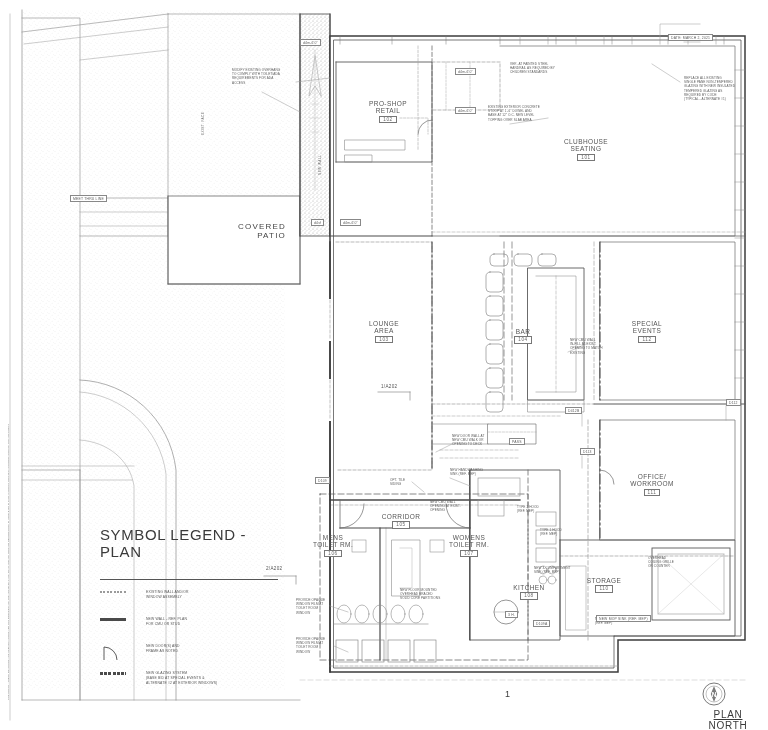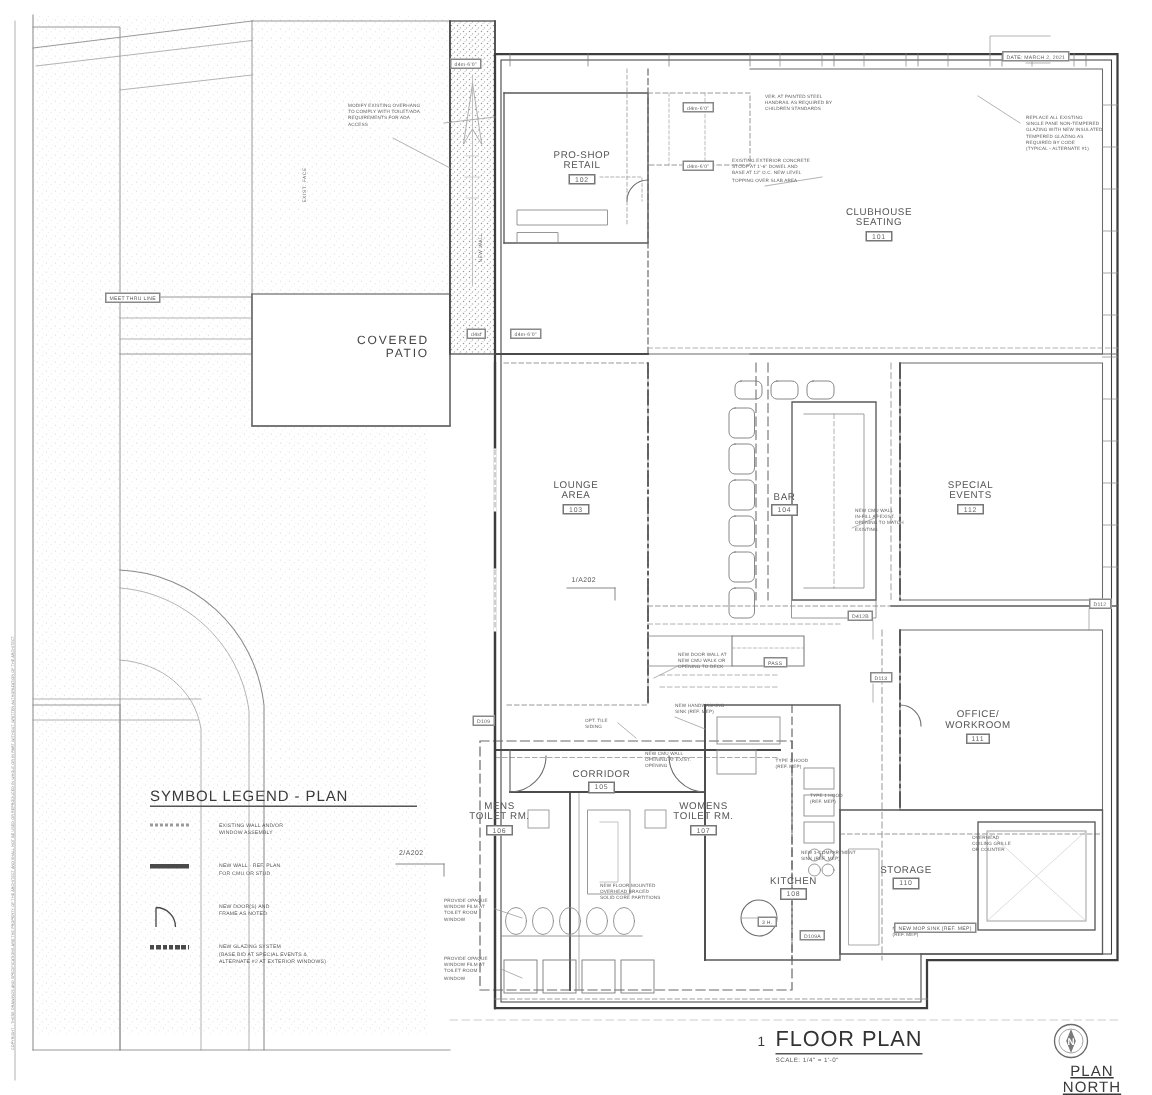--- a/index.html
+++ b/index.html
@@ -95,24 +95,24 @@
     letter-spacing: 0.4px;
   }
   
   #legend {
     position: absolute;
     left: 100px;
     top: 526px;
     width: 195px;
   }
   #legend-title {
-    font-size: 10px;
+    font-size: 15px;
     color: #3a3a3a;
     letter-spacing: 0.6px;
-    padding-bottom: 0;
+    padding-bottom: 19px;
     border-bottom: 1.2px solid #555;
     width: 178px;
   }
   .legend-row {
     display: flex;
     align-items: flex-start;
     margin-top: 9px;
     height: 18px;
   }
   .legend-sym {
@@ -555,24 +555,20 @@
             <div>NEW GLAZING SYSTEM</div>
             <div>(BASE BID AT SPECIAL EVENTS &amp;</div>
             <div>ALTERNATE #2 AT EXTERIOR WINDOWS)</div>
           </div>
         </div>
       </div>
   </div>
 
   <div id="titleblock">
     <div id="tb-num">1</div>
-    <div>
-      <div id="tb-name">FLOOR PLAN</div>
-      <div id="tb-scale">SCALE: 1/4" = 1'-0"</div>
-    </div>
   </div>
 
   <div id="northblock">
     <div style="height:24px"></div>
     <div id="north-label">PLAN NORTH</div>
   </div>
 
 </div>
 
 </body></html>

